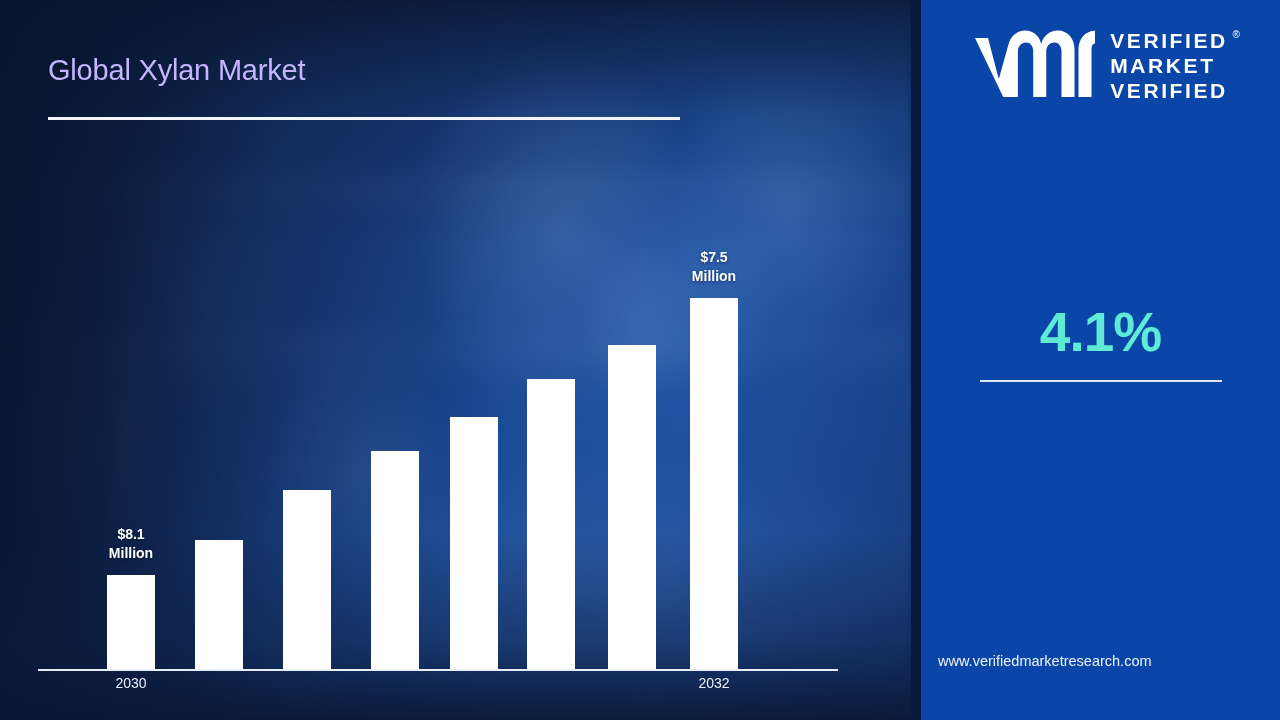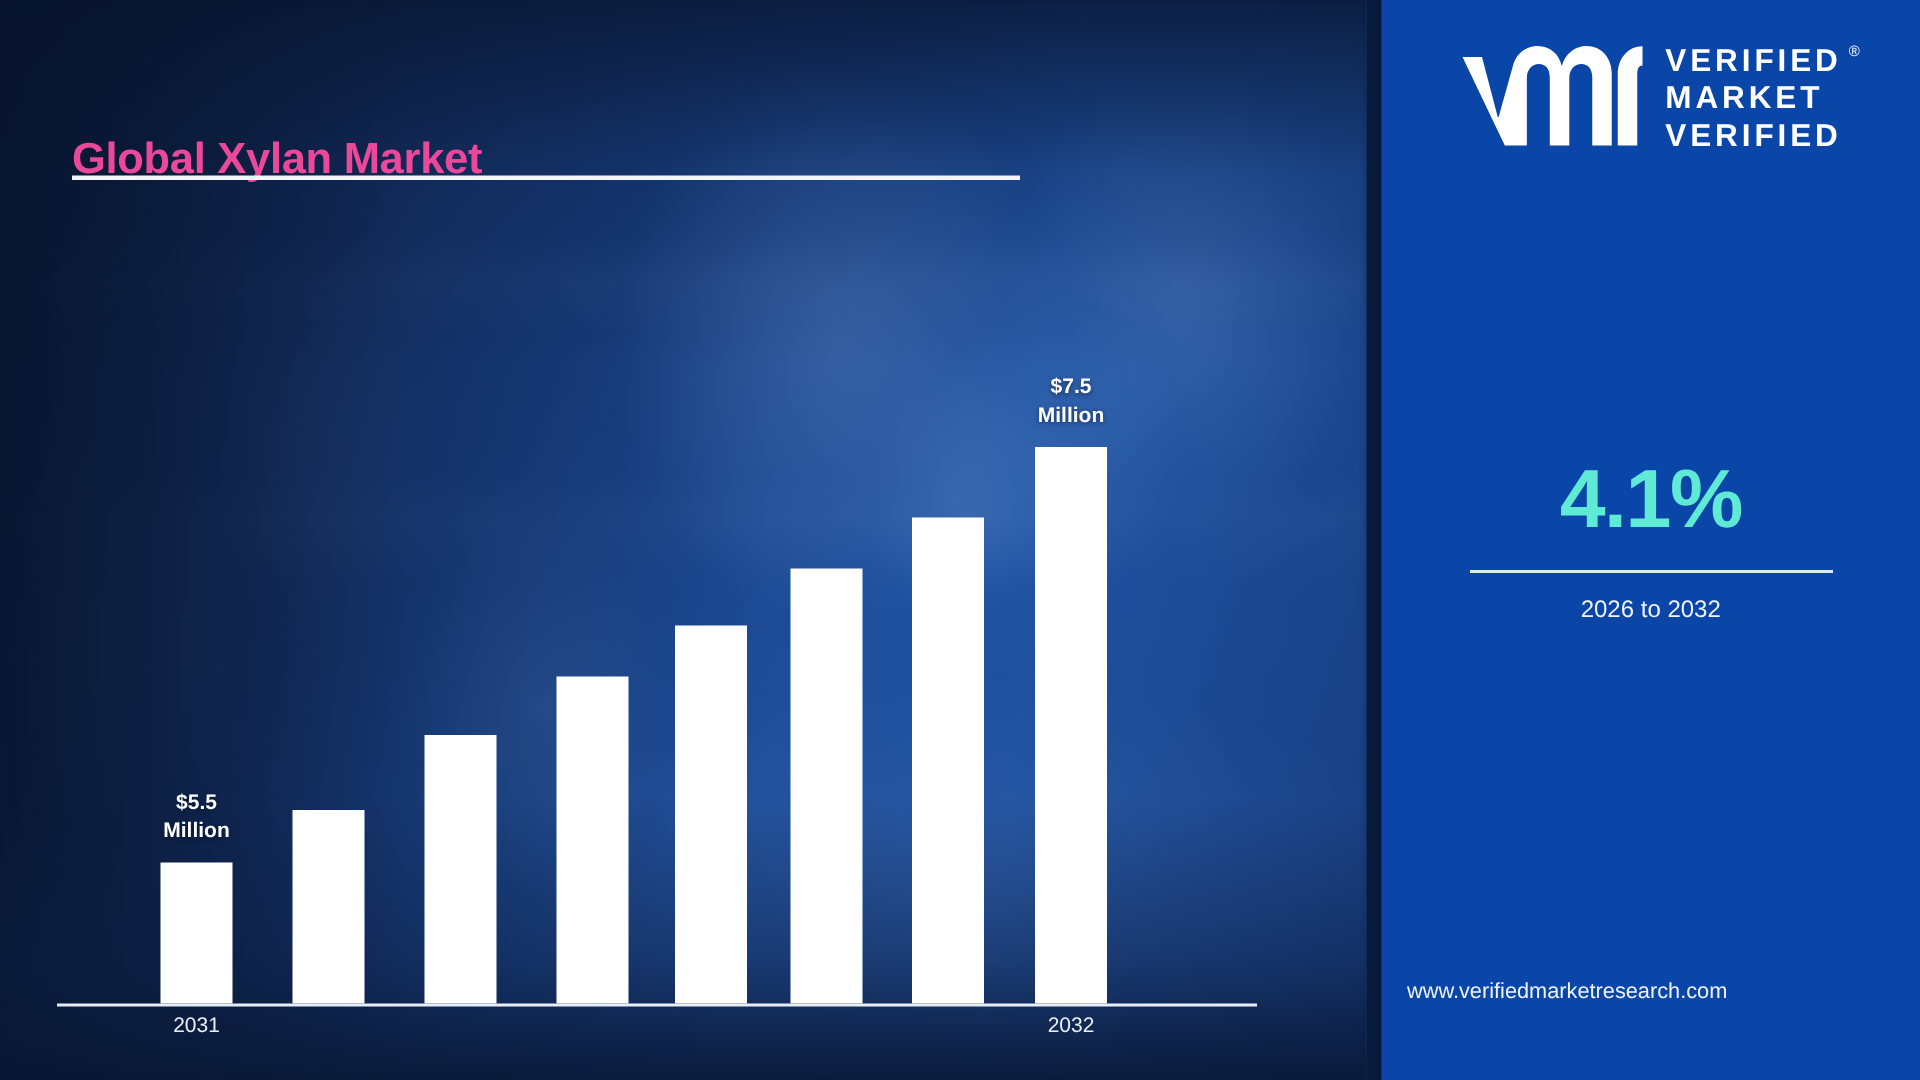--- a/index.html
+++ b/index.html
@@ -61,22 +61,22 @@
   .bg-vignette {
     position:absolute; inset:0;
     background:
       linear-gradient(180deg, rgba(8,20,46,0.78) 0%, rgba(8,20,46,0.18) 16%, rgba(0,0,0,0) 34%),
       linear-gradient(0deg,  rgba(9,23,52,0.92) 0%, rgba(11,28,62,0.45) 11%, rgba(0,0,0,0) 26%),
       linear-gradient(90deg, rgba(8,20,46,0.62) 0%, rgba(0,0,0,0) 30%);
   }
 
   .title-block { position:absolute; left:48px; top:54px; z-index:6; }
   .title {
-    font-size:29px; font-weight:bold; color:#ec4899;
-    letter-spacing:-0.2px; white-space:nowrap;margin-top:36px;
+    font-size:29px; font-weight:normal; color:#c4b5fd;
+    letter-spacing:-0.2px; white-space:nowrap;
   }
   .title-rule {
     position:absolute; left:48px; top:117px;
     width:632px; height:3px; background:#f2f5fa; z-index:6;
   }
 
   
   .chart { position:absolute; left:0; top:0; width:911px; height:720px; z-index:5; }
   .axis {
     position:absolute; left:38px; top:669px;
@@ -156,31 +156,31 @@
           <div class="bar" style="left: 195px; height: 129px;"></div>
           <div class="bar" style="left: 283px; height: 179px;"></div>
           <div class="bar" style="left: 371px; height: 218px;"></div>
           <div class="bar" style="left: 450px; height: 252px;"></div>
           <div class="bar" style="left: 527px; height: 290px;"></div>
           <div class="bar" style="left: 608px; height: 324px;"></div>
           <div class="bar" style="left: 690px; height: 371px;"></div>
         </div>
       <div id="bar-labels">
           <div class="bar-label" style="left: 76px; top: 525px;">
-            <div>$5.5</div>
+            <div>$8.1</div>
             <div>Million</div>
           </div>
           <div class="bar-label" style="left: 659px; top: 248px;">
             <div>$7.5</div>
             <div>Million</div>
           </div>
         </div>
       <div class="axis"></div>
       <div id="ticks">
-          <div class="tick" style="left: 71px;">2031</div>
+          <div class="tick" style="left: 71px;">2030</div>
           <div class="tick" style="left: 654px;">2032</div>
         </div>
     </div>
   </div>
 
   <div class="divider"></div>
 
   <div class="right">
 
     <div class="logo-wrap">
@@ -200,21 +200,20 @@
         <div>MARKET</div>
         <div>VERIFIED</div>
         <span class="reg-mark">®</span>
       </div>
     </div>
 
     <div class="cagr-wrap">
       <div class="cagr-value">4.1%</div>
       <div class="cagr-rule"></div>
       <div class="cagr-caption">
-        <div>2026 to 2032</div>
       </div>
     </div>
 
     <div class="source-wrap">
       <div>www.verifiedmarketresearch.com</div>
     </div>
 
   </div>
 </div>
 

